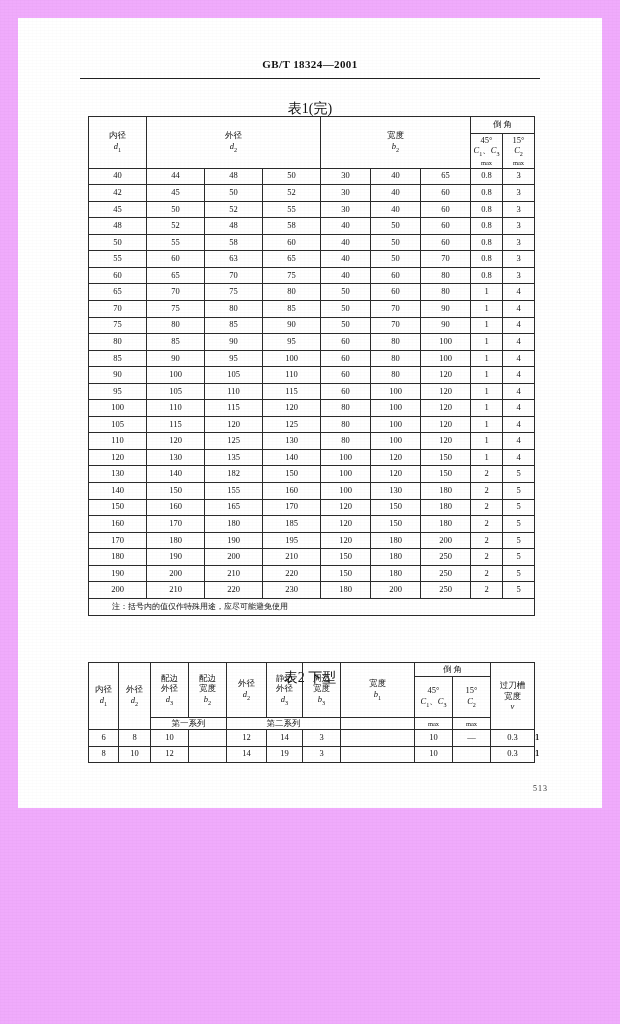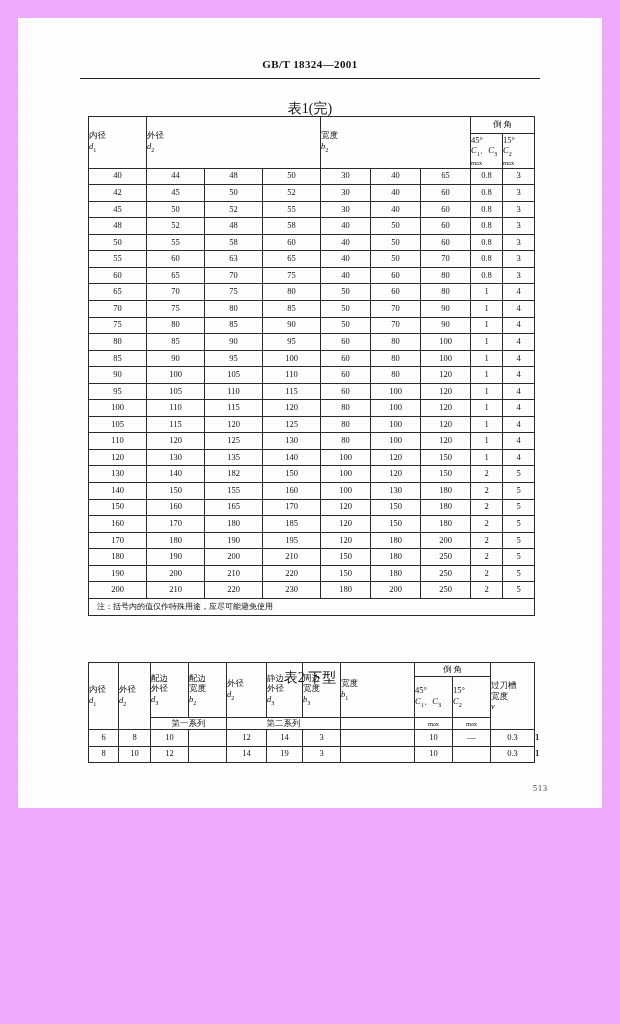--- a/index.html
+++ b/index.html
@@ -89,30 +89,30 @@
   #table1 {
     left: 88px;
     top: 116px;
     width: 446px;
   }
   #table1 td, #table1 th { height: 15.6px; }
   #table1 .hdr-tall { height: 34px; }
   #table1 tr.data td { height: 15.55px; }
   #table1 td.note {
     text-align: left;
-    padding-left: 8px;
+    padding-left: 23px;
     height: 16px;
     font-size: 8px;
     border-top: 1px solid #2b2b2b;
   }
 
   .hdr-cell-inner {
     display: flex;
     flex-direction: column;
-    align-items: flex-start;
+    align-items: center;
     justify-content: center;
     line-height: 1.25;
   }
   .sym { font-style: italic; }
   .sym sub { font-size: 0.72em; font-style: normal; }
   .maxlabel { font-size: 6.5px; }
 
   
   #table2 {
     left: 88px;

